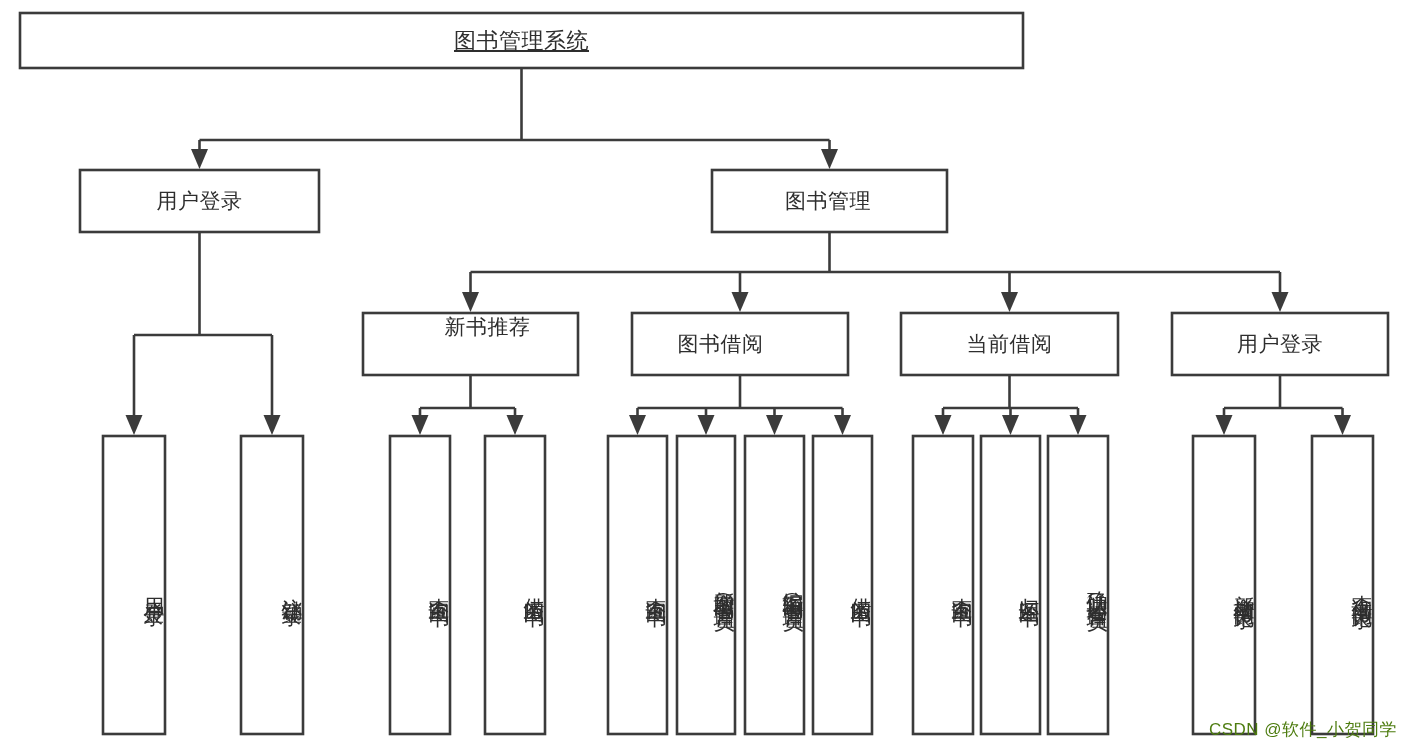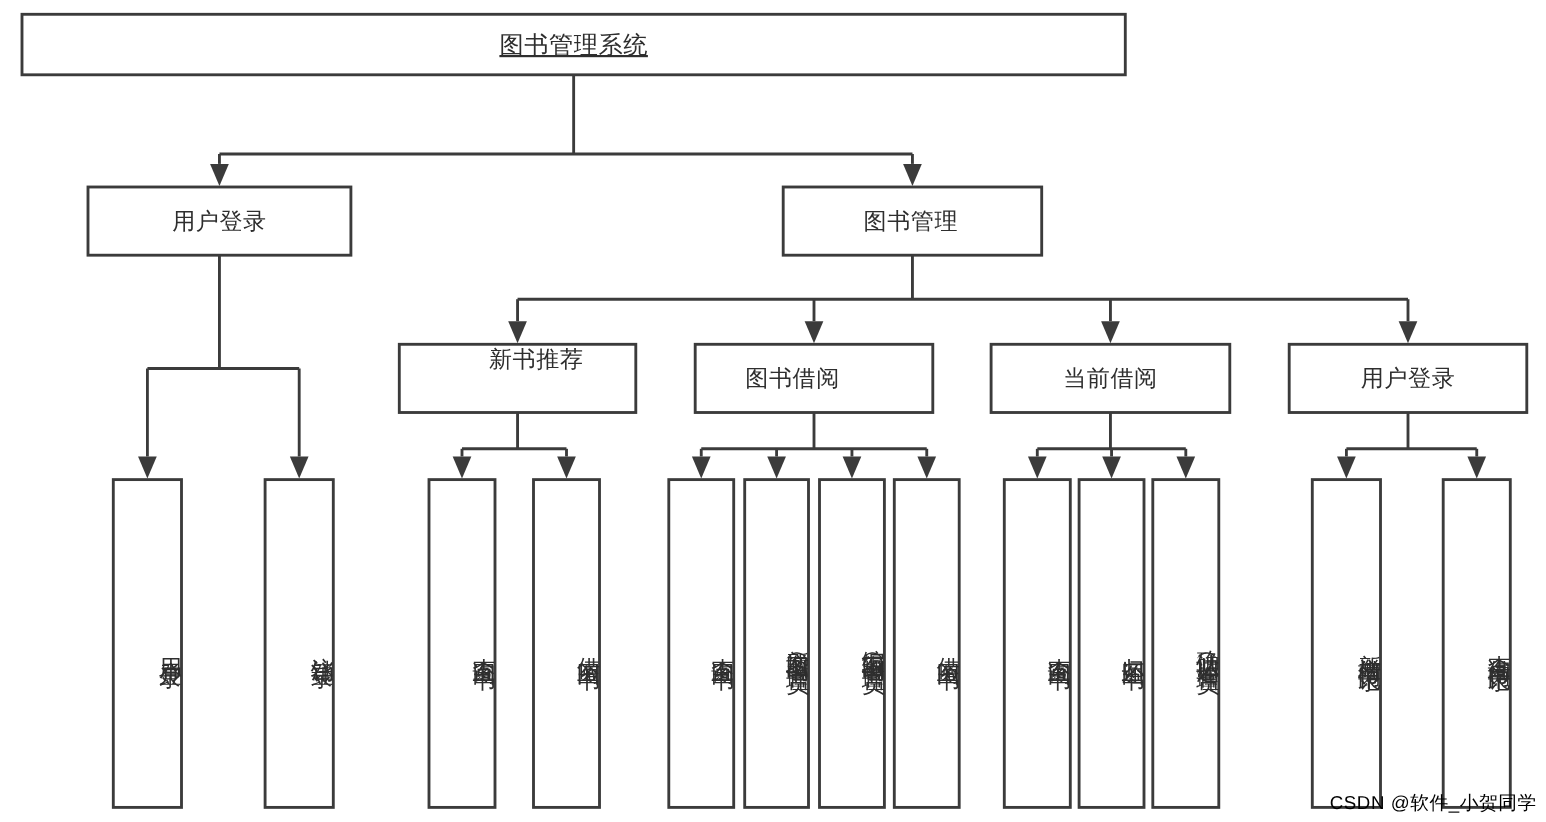--- a/index.html
+++ b/index.html
@@ -67,21 +67,21 @@
   }
   .node-label.root {
     font-size: 22px;
     text-decoration: underline;
   }
   .watermark {
     position: absolute;
     right: 8px;
     bottom: 6px;
     font-size: 17px;
-    color: #000000;
+    color: #4d7c0f;
     font-family: "Liberation Sans", "DejaVu Sans", sans-serif;
     letter-spacing: 0.5px;
     white-space: nowrap;
   }
 </style>
 </head>
 <body>
 
 <div id="diagram-root">
 

